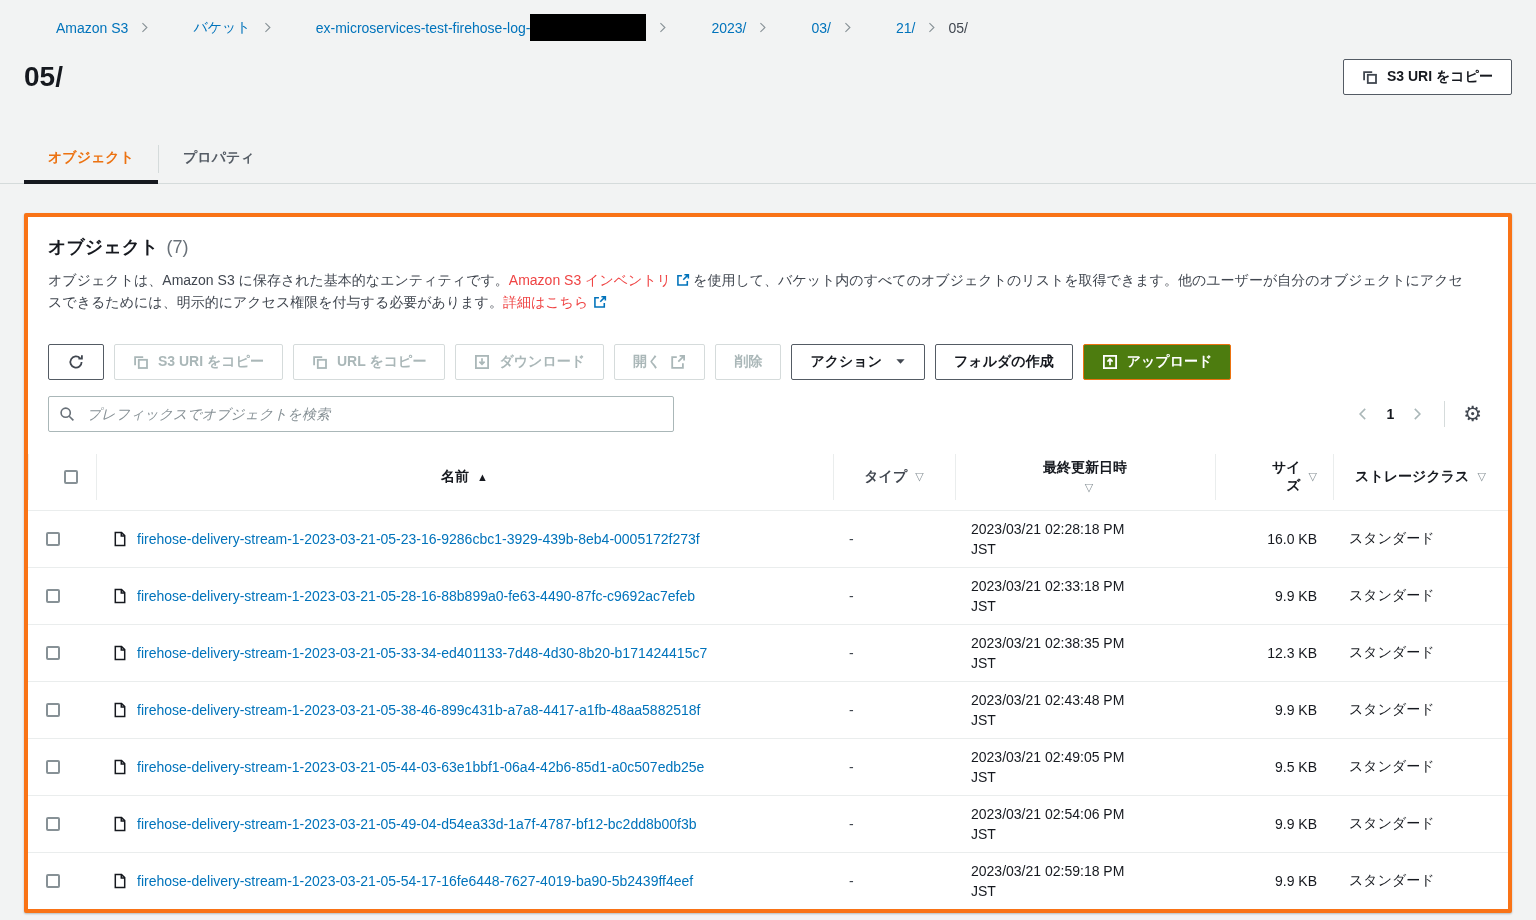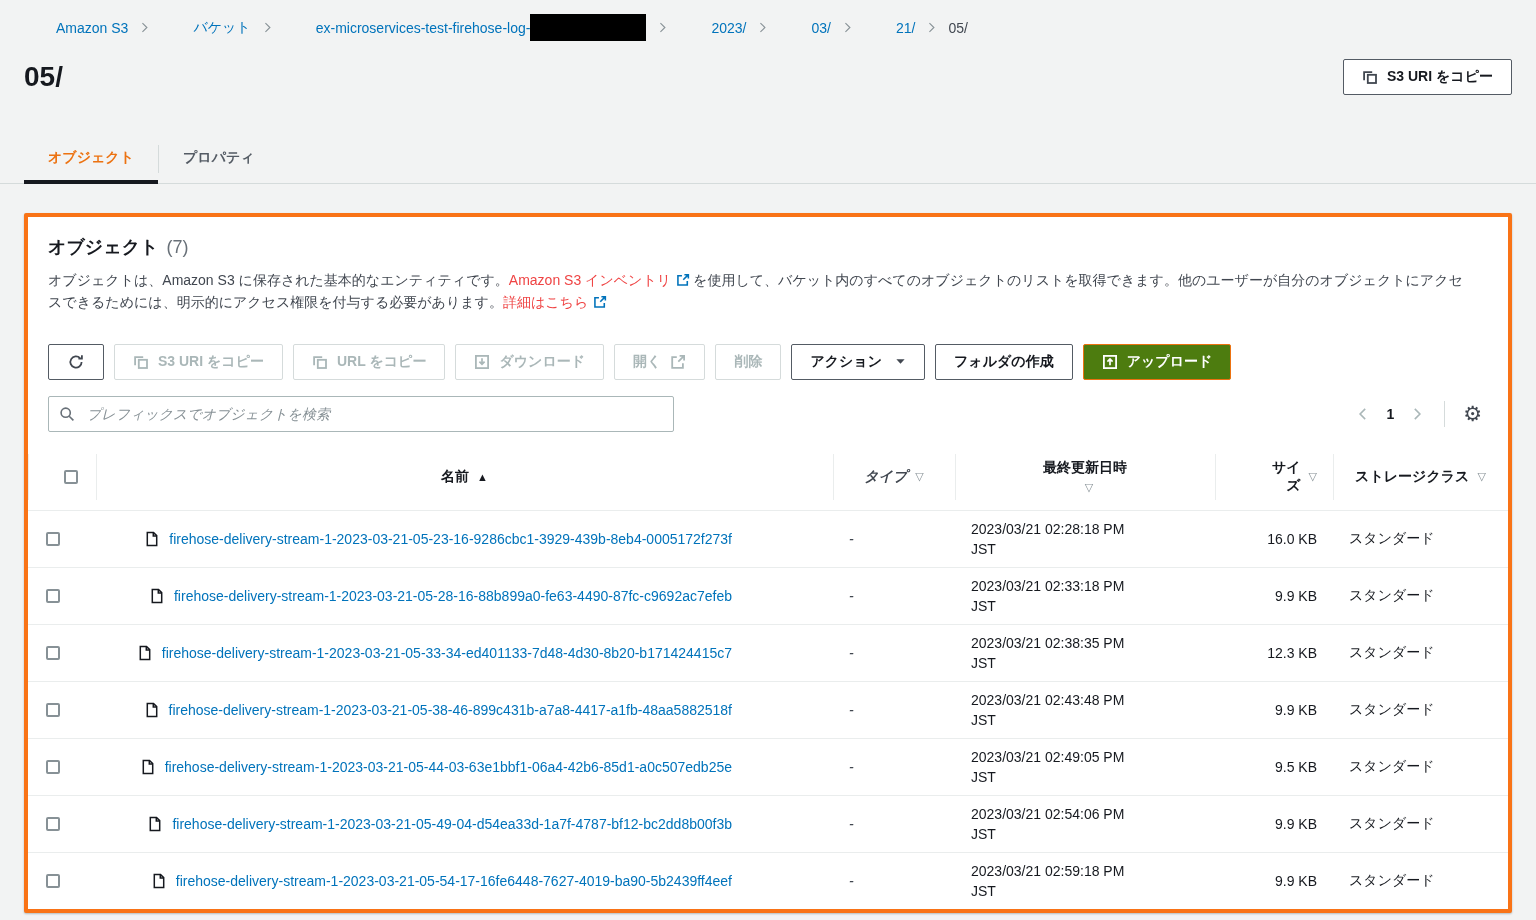--- a/index.html
+++ b/index.html
@@ -81,26 +81,26 @@
   .table { margin-top: 12px; }
   .thead { display: flex; align-items: stretch; }
   .th { display: flex; align-items: center; justify-content: center; padding: 13px 16px; font-weight: 700; position: relative; }
   .th::before { content: ""; position: absolute; left: 0; top: 10px; bottom: 10px; width: 1px; background: #eaeded; }
   .sort { font-size: 11px; color: #879196; margin-left: 8px; cursor: pointer; }
   .sort-active { color: #16191f; }
   .tr { display: flex; align-items: center; border-top: 1px solid #eaeded; min-height: 56px; }
   .td { padding: 8px 16px; }
   .col-check { width: 68px; padding: 0 0 0 18px; display: flex; align-items: center; }
   .col-name { flex: 1; min-width: 0; }
-  .col-type { width: 122px; color: #414750; font-style: italic; }
+  .col-type { width: 122px; color: #414750; }
   .col-modified { width: 260px; line-height: 20px; flex-direction: column; }
   .col-size { width: 118px; text-align: right; padding-left: 46px; }
   .col-storage { width: 175px; }
   .checkbox { width: 14px; height: 14px; border: 2px solid #879196; border-radius: 2px; background: #fff; display: inline-block; cursor: pointer; }
-  .name-wrap { max-width: 620px; line-height: 20px; text-align: right; }
+  .name-wrap { max-width: 620px; line-height: 20px; }
   .name-wrap .icon { vertical-align: -3px; margin-right: 9px; color: #16191f; display: inline-block; }
   .obj-link { color: #0073bb; }
 </style>
 </head>
 <body>
 
 <nav class="breadcrumb">
     <span class="bc-redacted">
       <a class="bc-link" href="#">Amazon S3</a>
     </span>

